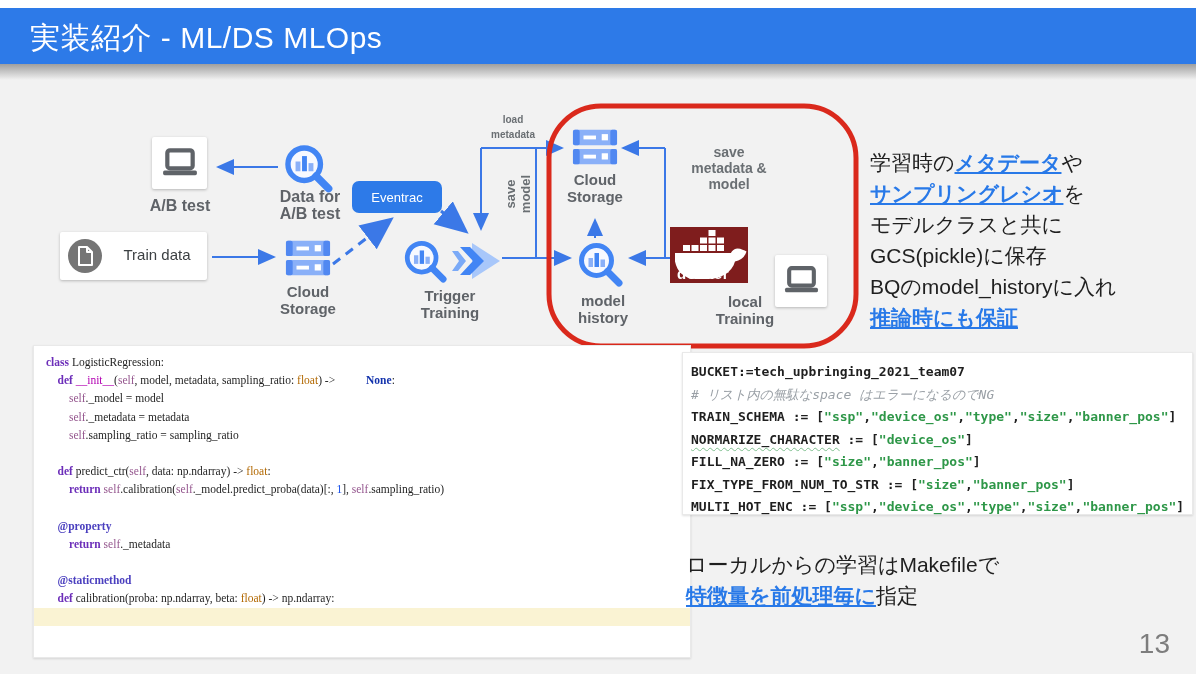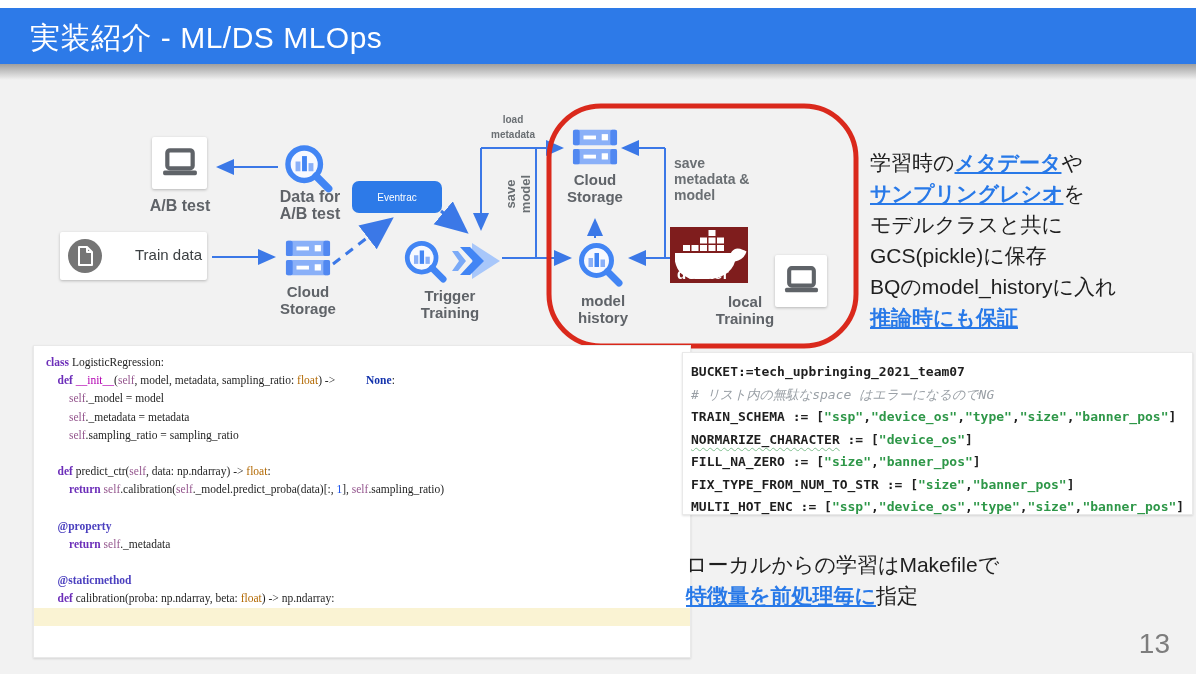--- a/index.html
+++ b/index.html
@@ -12,21 +12,21 @@
   .header .title{position:absolute;left:30px;top:10px;font-size:30px;color:#fff;font-weight:500;letter-spacing:.5px;}
 
   
   .dlabel{position:absolute;color:#5f6368;font-weight:700;font-size:15px;line-height:17px;
           text-align:center;white-space:pre-line;}
   .slabel{position:absolute;color:#6a6f73;font-weight:700;font-size:10px;line-height:15px;
           text-align:center;white-space:pre-line;}
   .card{position:absolute;background:#fff;box-shadow:0 1px 3px rgba(0,0,0,.25);border-radius:2px;}
 
   .eventrac{position:absolute;left:352px;top:181px;width:90px;height:32px;background:#2d7ae8;
-            border-radius:7px;color:#fff;font-size:10px;display:flex;align-items:center;justify-content:center;}
+            border-radius:7px;color:#fff;font-size:13px;display:flex;align-items:center;justify-content:center;}
 
   .docker{position:absolute;left:670px;top:227px;width:78px;height:56px;background:#7f1d1d;}
   .docker .dtxt{position:absolute;left:7px;bottom:1px;color:#fff;font-weight:700;font-size:15px;letter-spacing:.5px;}
 
   .rot{position:absolute;left:492px;top:177px;width:56px;height:34px;transform:rotate(-90deg);
        color:#6a6f73;font-weight:700;font-size:13px;line-height:15px;text-align:center;white-space:pre-line;}
 
   
   .note{position:absolute;color:#1f1f1f;font-size:21px;line-height:31px;}
   .lnk{color:#2879e8;font-weight:700;text-decoration:underline;}
@@ -129,21 +129,21 @@
   </div>
 
   <div class="card" style="left:60px;top:232px;width:147px;height:48px;">
     <span class="icon" style="left:8px;top:7px;position:absolute;">
       <svg width="34" height="34" viewBox="0 0 34 34">
         <circle cx="17" cy="17" r="17" fill="#757575"></circle>
         <path d="M11 8 h8 l5 5 v13 h-13 z" fill="none" stroke="#fff" stroke-width="2" stroke-linejoin="round"></path>
         <path d="M19 8 v5 h5" fill="none" stroke="#fff" stroke-width="2" stroke-linejoin="round"></path>
       </svg>
     </span>
-    <div style="position:absolute;left:52px;top:14px;width:90px;text-align:right;font-size:15px;color:#3c4043;font-weight:500;">Train  data</div>
+    <div style="position:absolute;left:52px;top:14px;width:90px;text-align:center;font-size:15px;color:#3c4043;font-weight:500;">Train  data</div>
   </div>
 
   <span class="icon" style="left:285px;top:239px;">
     <svg width="46" height="40" viewBox="0 0 48 40">
       <rect x="1" y="1" width="46" height="16" rx="2" fill="#8ab0f8"></rect>
       <rect x="1" y="1" width="7" height="16" rx="2" fill="#5188f1"></rect>
       <rect x="40" y="1" width="7" height="16" rx="2" fill="#5188f1"></rect>
       <rect x="12" y="7" width="13" height="4" fill="#ffffff"></rect>
       <rect x="31" y="5.5" width="6.5" height="6.5" fill="#ffffff"></rect>
       <rect x="1" y="21" width="46" height="16" rx="2" fill="#8ab0f8"></rect>
@@ -172,21 +172,21 @@
       <polygon points="8,6 18,6 32,20 18,34 8,34 21,20" fill="#4285f4"></polygon>
     </svg>
   </span>
   <div class="dlabel" style="left:408px;top:287px;width:84px;">Trigger
 Training</div>
 
   <div class="slabel" style="left:468px;top:112px;width:90px;">load
 metadata</div>
   <div class="rot">save
 model</div>
-  <div class="slabel" style="left:674px;top:155px;width:110px;text-align:left;font-size:14px;line-height:16px;">save
+  <div class="slabel" style="left:674px;top:144px;width:110px;text-align:center;font-size:14px;line-height:16px;">save
 metadata &amp;
 model</div>
 
   <span class="icon" style="left:572px;top:128px;">
     <svg width="46" height="40" viewBox="0 0 48 40">
       <rect x="1" y="1" width="46" height="16" rx="2" fill="#8ab0f8"></rect>
       <rect x="1" y="1" width="7" height="16" rx="2" fill="#5188f1"></rect>
       <rect x="40" y="1" width="7" height="16" rx="2" fill="#5188f1"></rect>
       <rect x="12" y="7" width="13" height="4" fill="#ffffff"></rect>
       <rect x="31" y="5.5" width="6.5" height="6.5" fill="#ffffff"></rect>

